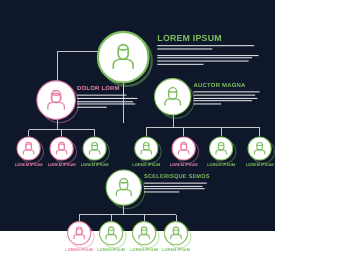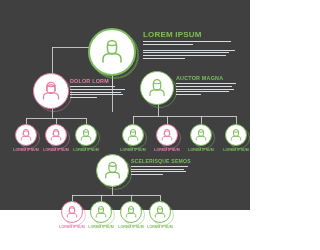--- a/index.html
+++ b/index.html
@@ -10,21 +10,21 @@
   body {
     width: 250px;
     height: 250px;
     font-family: "Liberation Sans", sans-serif;
     overflow: hidden;
   }
   #chart-root {
     position: relative;
     width: 250px;
     height: 210px;
-    background: #404040;
+    background: #0f172a;
   }
   .conn-layer {
     position: absolute;
     left: 0; top: 0;
     width: 250px; height: 250px;
     pointer-events: none;
   }
 
   
   .node {

